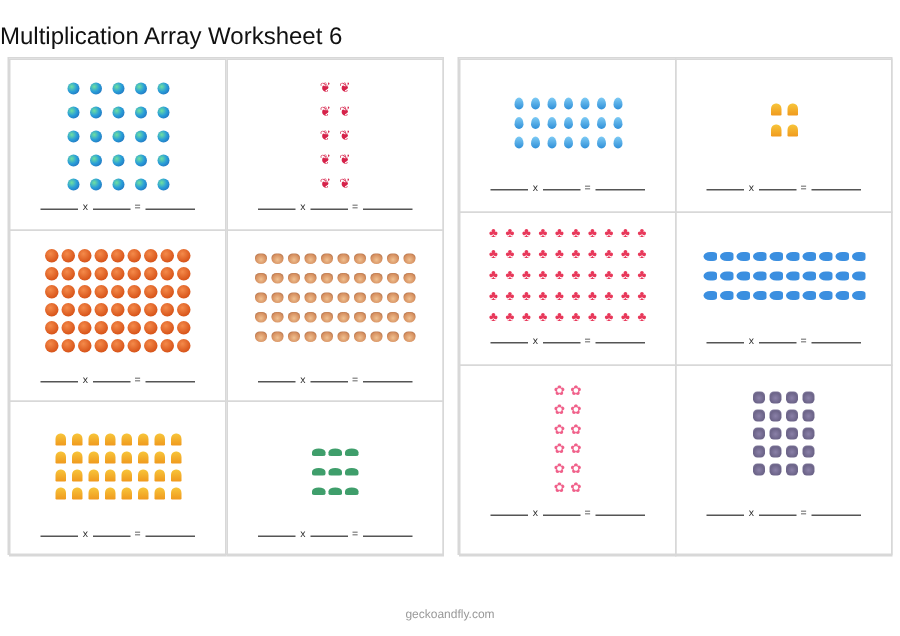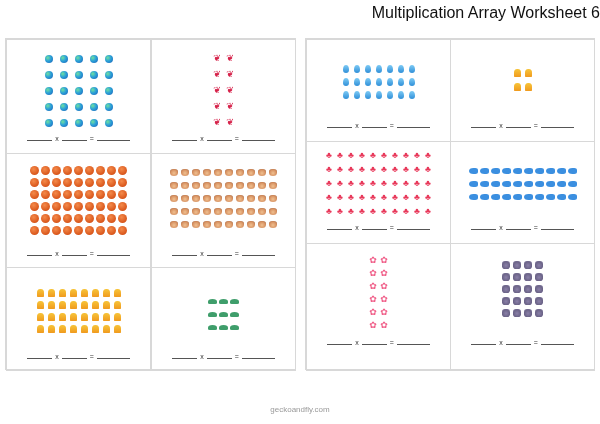--- a/index.html
+++ b/index.html
@@ -1,21 +1,21 @@
 <!DOCTYPE html>
 <html><head>
 <meta charset="utf-8">
 <style>
   html, body { margin: 0; padding: 0; }
   body {
     width: 600px; height: 424px; background: #ffffff; position: relative; overflow: hidden;
     font-family: "Liberation Sans", "DejaVu Sans", sans-serif; color: #222;
   }
   .title {
-    position: absolute; left: 0; top: 4px; width: 600px; text-align: right;
+    position: absolute; left: 0; top: 16px; width: 600px; text-align: left;
     font-size: 16px; color: #111;
   }
   .panel {
     position: absolute; top: 38px; height: 332px; border: 1px solid #d8d8d8; box-sizing: border-box;
   }
   .panel.left { left: 5px; width: 291px; }
   .panel.right { left: 305px; width: 290px; }
   .cell {
     position: absolute; border: 1px solid #d8d8d8; box-sizing: border-box;
     display: flex; flex-direction: column; align-items: center;

